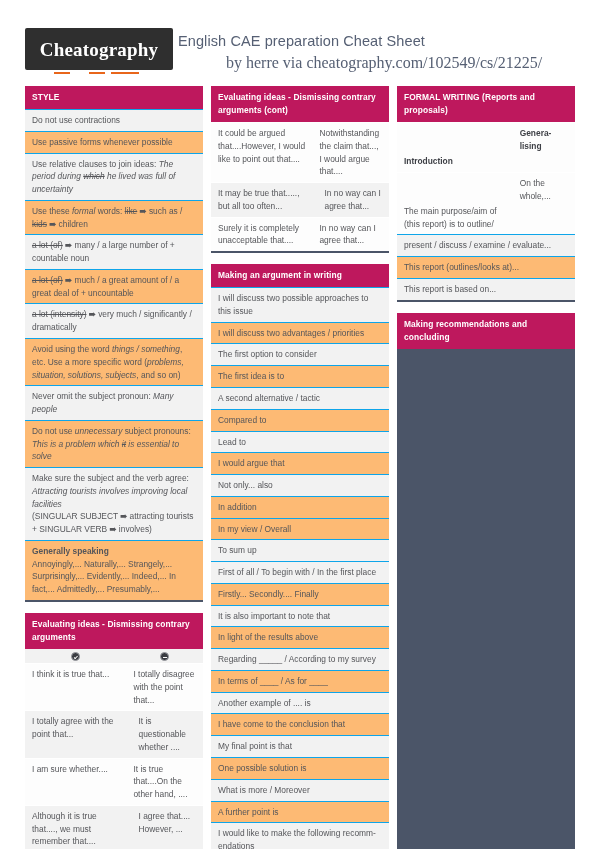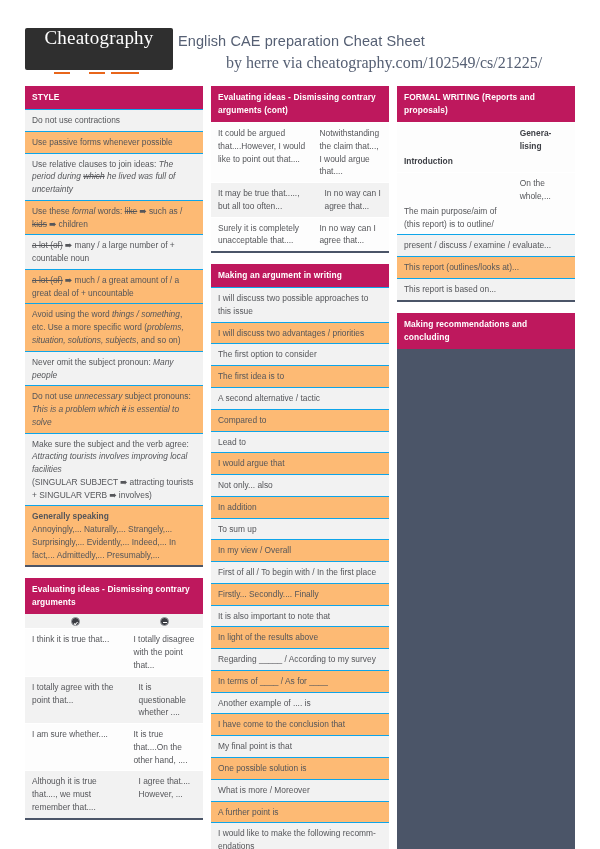--- a/index.html
+++ b/index.html
@@ -10,21 +10,21 @@
     font-family: "Liberation Sans", sans-serif;
     -webkit-font-smoothing: antialiased;
   }
   .page { position: relative; width: 600px; height: 849px; background:#fff; overflow:hidden; }
 
   
   .masthead { position:absolute; left:0; top:0; width:600px; height:78px; }
   .logo-box {
     position:absolute; left:25px; top:28px; width:148px; height:42px;
     background:#2f2f2f; border-radius:2px;
-    display:flex; justify-content:center;
+    display:flex; align-items:center; justify-content:center;font-weight:bold;
   }
   .logo-text {
     font-family:"Liberation Serif", serif;
     font-size:19px; color:#ffffff; letter-spacing:0.2px;
     position:relative; line-height:1;
   }
   .logo-underline { position:absolute; height:2px; background:#e8661b; bottom:-4px; }
   .u1 { left:29px; width:16px; }
   .u2 { left:64px; width:16px; }
   .u3 { left:86px; width:28px; }
@@ -127,20 +127,21 @@
     <div class="col col-1">
 
       <div class="card">
         <div class="card-head">STYLE</div>
         <div class="row odd">Do not use contractions</div>
         <div class="row even">Use passive forms whenever possible</div>
         <div class="row odd">Use relative clauses to join ideas: <i>The period during <s>which</s> he lived was full of uncertainty</i></div>
         <div class="row even">Use these <i>formal</i> words: <s>like</s> <span class="arrow">➠</span> such as / <s>kids</s> <span class="arrow">➠</span> children</div>
         <div class="row odd"><s>a lot (of)</s> <span class="arrow">➠</span> many / a large number of + countable noun</div>
         <div class="row even"><s>a lot (of)</s> <span class="arrow">➠</span> much / a great amount of / a great deal of + uncountable</div>
+        <div class="row odd"><s>a lot (intensity)</s> <span class="arrow">➠</span> very much / significantly / dramatically</div>
         <div class="row even">Avoid using the word <i>things / something</i>, etc. Use a more specific word (<i>problems, situation, solutions, subjects</i>, and so on)</div>
         <div class="row odd">Never omit the subject pronoun: <i>Many people</i></div>
         <div class="row even">Do not use <i>unnecessary</i> subject pronouns: <i>This is a problem which <s>it</s> is essential to solve</i></div>
         <div class="row odd">Make sure the subject and the verb agree: <i>Attracting tourists involves improving local facilities</i><br>(SINGULAR SUBJECT <span class="arrow">➠</span> attracting tourists + SINGULAR VERB <span class="arrow">➠</span> involves)</div>
         <div class="row even"><b>Generally speaking</b><br>Annoyingly,... Naturally,... Strangely,... Surprisingly,... Evidently,... Indeed,... In fact,... Admittedly,... Presumably,...</div>
       </div>
 
       <div class="card">
         <div class="card-head tall">Evaluating ideas - Dismissing contrary arguments</div>
         <div class="icon-row">
@@ -194,22 +195,22 @@
         <div class="row odd">I will discuss two possible approaches to this issue</div>
         <div class="row even">I will discuss two advantages / priorities</div>
         <div class="row odd">The first option to consider</div>
         <div class="row even">The first idea is to</div>
         <div class="row odd">A second alternative / tactic</div>
         <div class="row even">Compared to</div>
         <div class="row odd">Lead to</div>
         <div class="row even">I would argue that</div>
         <div class="row odd">Not only... also</div>
         <div class="row even">In addition</div>
+        <div class="row even">In my view / Overall</div>
         <div class="row odd">To sum up</div>
-        <div class="row even">In my view / Overall</div>
         <div class="row odd">First of all / To begin with / In the first place</div>
         <div class="row even">Firstly... Secondly.... Finally</div>
         <div class="row odd">It is also important to note that</div>
         <div class="row even">In light of the results above</div>
         <div class="row odd">Regarding _____ / According to my survey</div>
         <div class="row even">In terms of ____ / As for ____</div>
         <div class="row odd">Another example of .... is</div>
         <div class="row even">I have come to the conclusion that</div>
         <div class="row odd">My final point is that</div>
         <div class="row even">One possible solution is</div>

